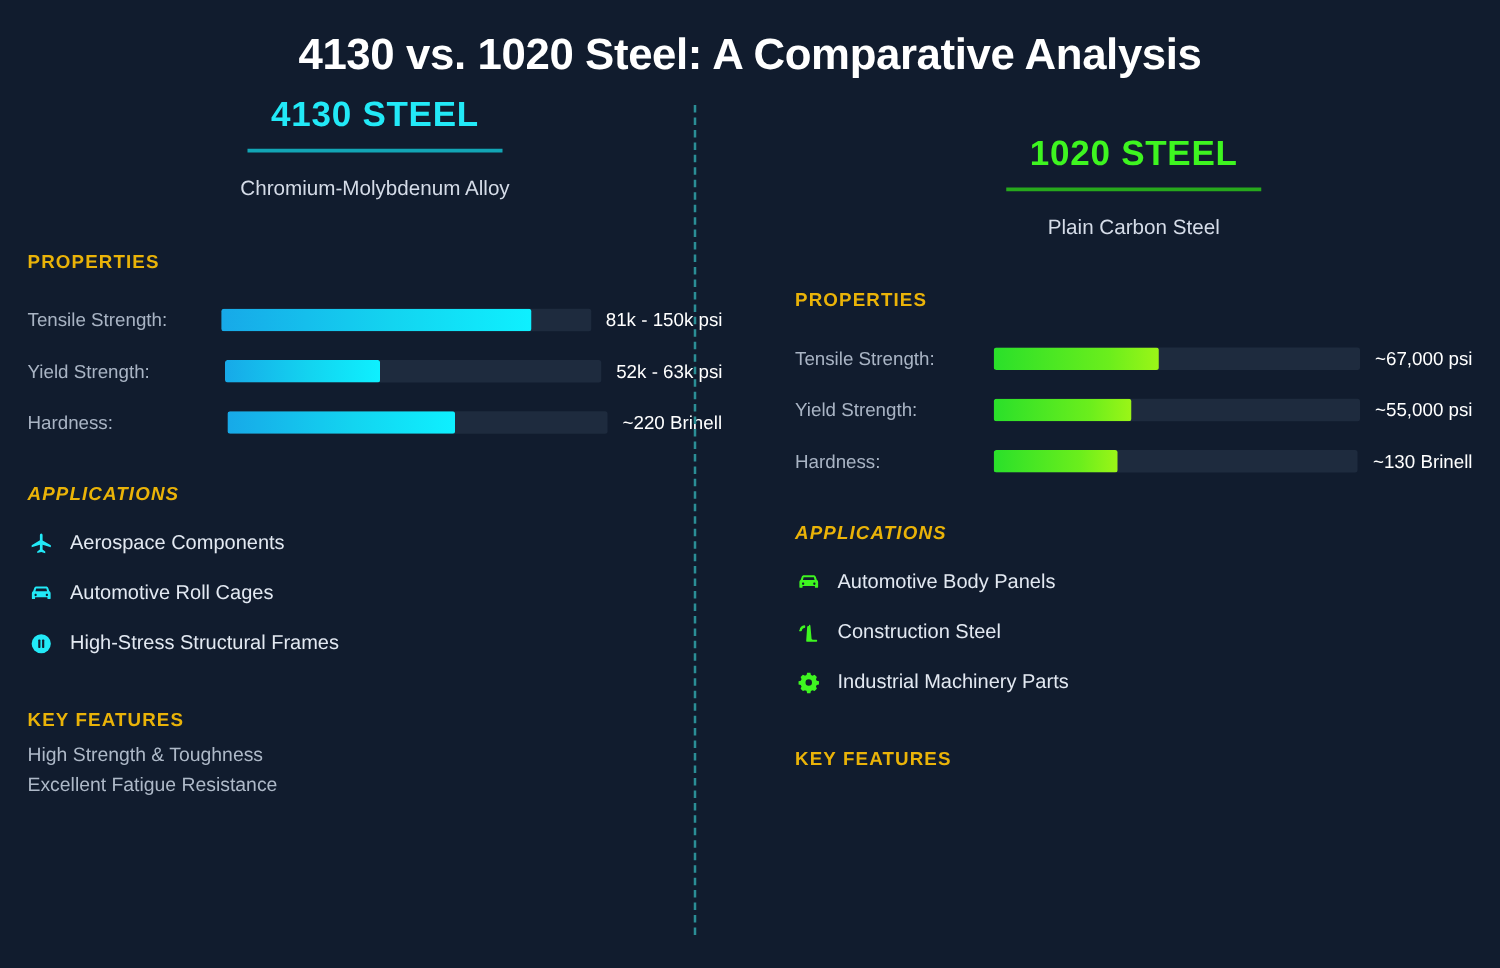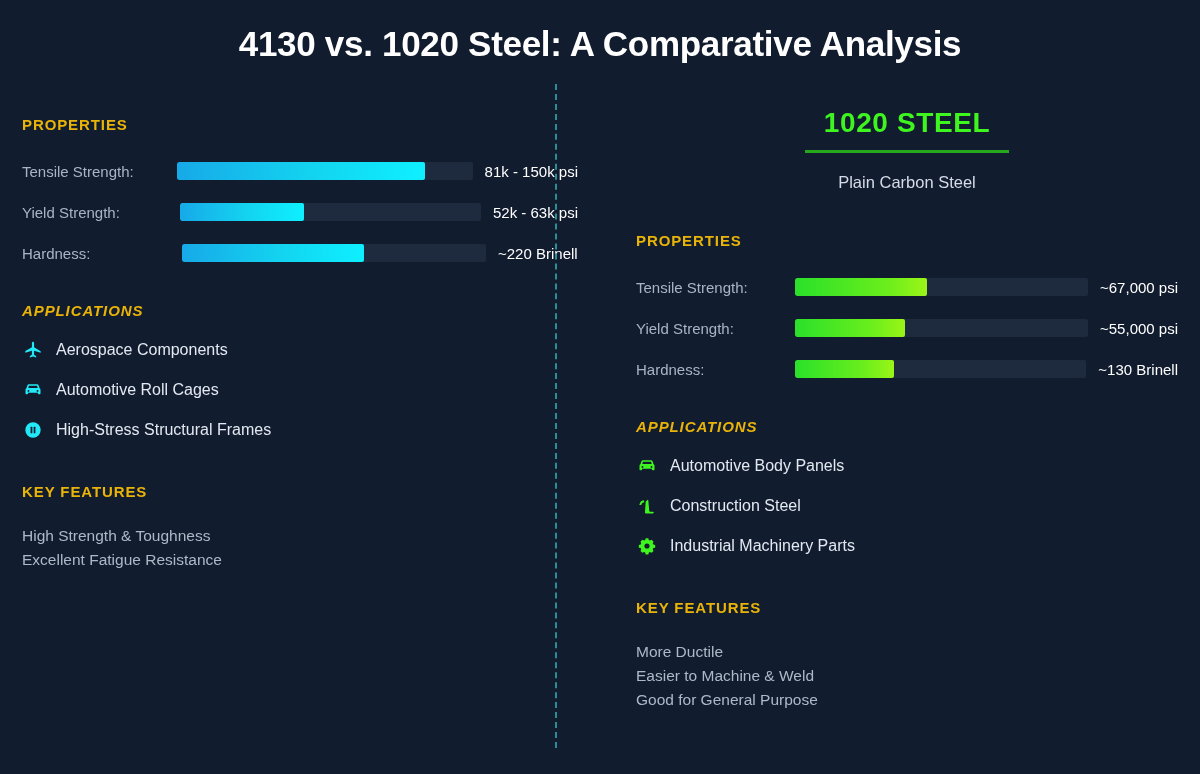--- a/index.html
+++ b/index.html
@@ -143,39 +143,44 @@
   }
   .app-icon svg { display: block; }
   .app-label {
     font-size: 16px;
     color: #e3e9f2;
     margin-left: 12px;
     white-space: nowrap;
   }
 
   
-  .features-list { margin-top: 24px; }
+  .features-list { margin-top: 8px; }
   .feature-item {
     font-size: 15.5px;
     color: #aeb9c8;
     line-height: 24px;
     white-space: nowrap;
   }
 </style>
 </head>
 <body>
 
 <h1 class="title">4130 vs. 1020 Steel: A Comparative Analysis</h1>
 
 <div class="divider"></div>
 
 <div class="columns">
 
   <div class="col col-left">
 
+    <div class="col-head">
+      <div class="col-title cyan">4130 STEEL</div>
+      <div class="col-rule cyan"></div>
+      <div class="col-sub">Chromium-Molybdenum Alloy</div>
+    </div>
 
     <div class="section-head properties">PROPERTIES</div>
 
     <div class="props">
       <div class="prop-row">
         <div class="prop-label">Tensile Strength:</div>
         <div class="bar-track">
           <div class="bar-fill cyan" style="width: 84%;"></div>
         </div>
         <div class="prop-value">81k - 150k psi</div>
@@ -294,20 +299,15 @@
           <svg width="20" height="20" viewBox="0 0 24 24" fill="#3ef520">
               <path d="M13.6 2.6h-3.2l-.5 2.2c-.5.17-.97.4-1.4.68L6.4 4.6 4.2 6.8l.88 2.1c-.28.43-.5.9-.68 1.4l-2.2.5v3.2l2.2.5c.17.5.4.97.68 1.4L4.2 18l2.2 2.2 2.1-.88c.43.28.9.5 1.4.68l.5 2.2h3.2l.5-2.2c.5-.17.97-.4 1.4-.68l2.1.88 2.2-2.2-.88-2.1c.28-.43.5-.9.68-1.4l2.2-.5v-3.2l-2.2-.5a6.7 6.7 0 00-.68-1.4l.88-2.1L17.6 4.6l-2.1.88c-.43-.28-.9-.5-1.4-.68l-.5-2.2zM12 15.1a3.1 3.1 0 110-6.2 3.1 3.1 0 010 6.2z"></path>
             </svg>
         </span>
         <span class="app-label">Industrial Machinery Parts</span>
       </div>
     </div>
 
     <div class="section-head features">KEY FEATURES</div>
 
-    <div class="features-list">
-      <div class="feature-item">More Ductile</div>
-      <div class="feature-item">Easier to Machine &amp; Weld</div>
-      <div class="feature-item">Good for General Purpose</div>
-    </div>
   </div>
 
 </div>
 
 </body></html>

